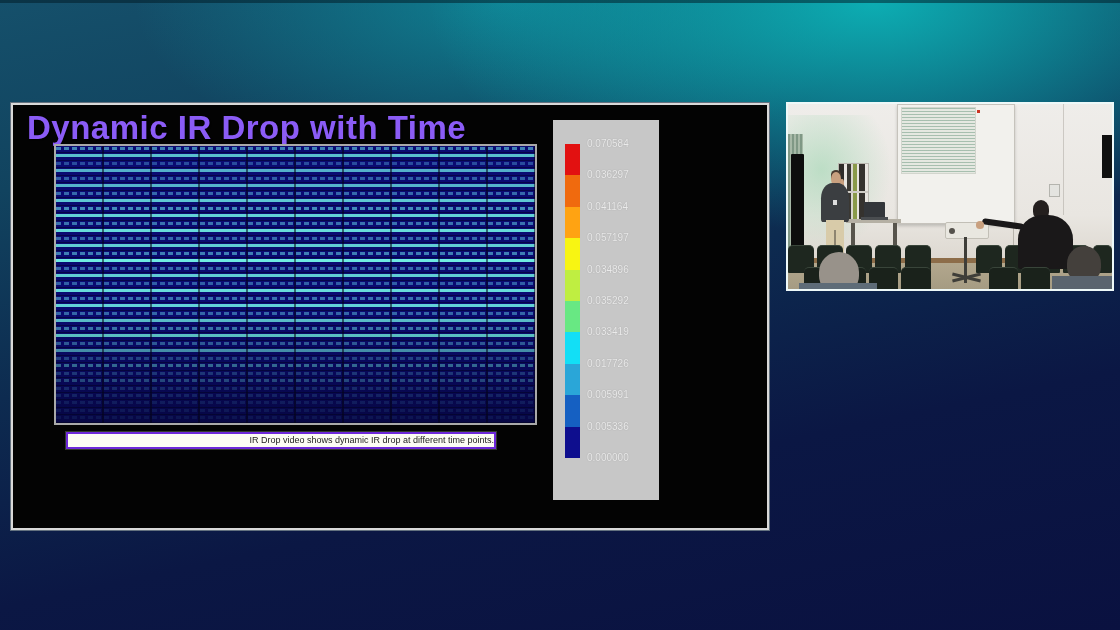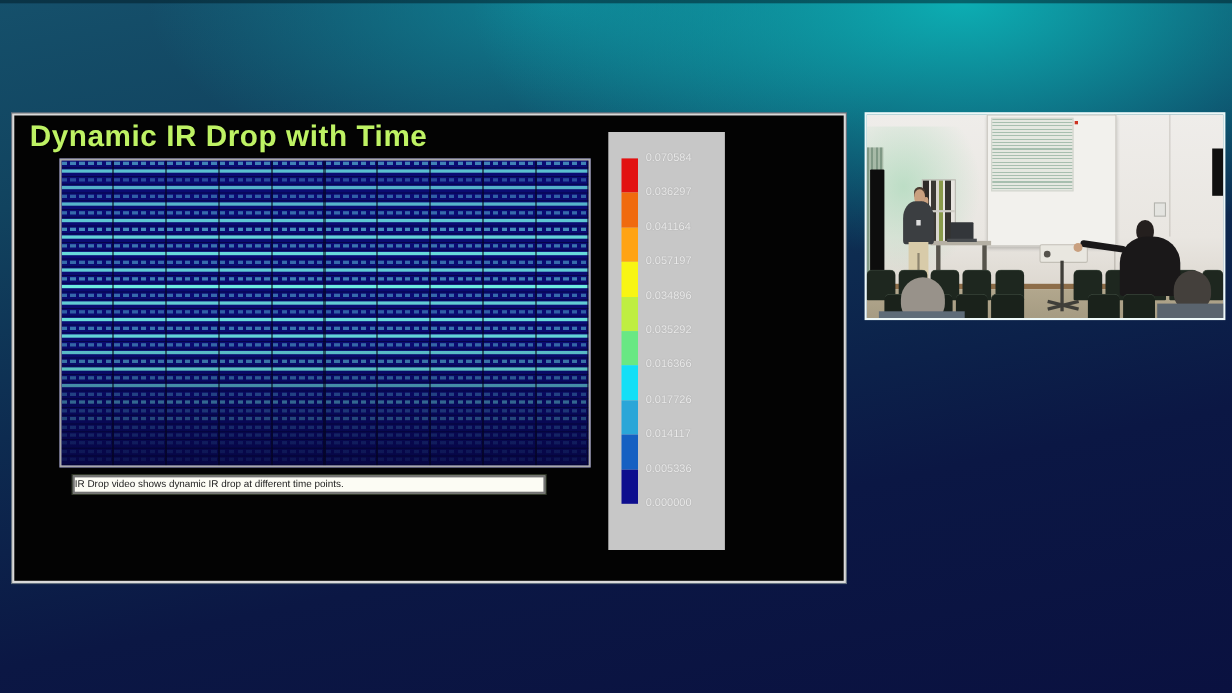--- a/index.html
+++ b/index.html
@@ -9,36 +9,36 @@
     background:
       radial-gradient(ellipse 62% 58% at 78% 0%, rgba(12,180,184,0.95) 0%, rgba(12,180,184,0) 64%),
       radial-gradient(ellipse 55% 45% at 45% 0%, rgba(14,145,160,0.75) 0%, rgba(14,145,160,0) 60%),
       linear-gradient(168deg,#15506b 0%,#11435f 22%,#0d2b50 46%,#0b1744 70%,#0a1140 100%);
   }
   .top-strip{position:absolute;left:0;top:0;width:100%;height:3px;background:rgba(0,24,34,0.5);}
 
   
   .slide{position:absolute;left:11px;top:103px;width:754px;height:423px;
     background:#030303;border:2px solid #d9d9d9;box-shadow:0 0 0 1px #63717f;}
-  .slide-title{position:absolute;left:14px;top:4px;font-size:27px;font-weight:bold;
-    color:#bef264;letter-spacing:.5px;text-shadow:1px 1px 1px #000;}
+  .slide-title{position:absolute;left:14px;top:4px;font-size:33px;font-weight:bold;
+    color:#8b5cf6;letter-spacing:.5px;text-shadow:1px 1px 1px #000;}
 
   .heatmap{position:absolute;left:41px;top:39px;width:479px;height:277px;
     border:2px solid #a9a9a9;background:#0b0b72;overflow:hidden;}
   .hm-rows{position:absolute;inset:0;display:flex;flex-direction:column;}
   .hm-row{flex:1;position:relative;border-bottom:1px solid rgba(0,0,25,.45);}
   .hm-line{height:3px;margin-top:1px;}
   .hm-grid{position:absolute;inset:0;pointer-events:none;
     background:repeating-linear-gradient(90deg,rgba(4,4,24,0) 0 46px,rgba(4,4,24,.55) 46px 48px);}
   .hm-fade{position:absolute;inset:0;pointer-events:none;
     background:linear-gradient(180deg,rgba(2,2,40,0) 58%,rgba(2,2,28,.25) 78%,rgba(2,2,22,.5) 100%);}
 
   .caption{position:absolute;left:53px;top:327px;width:426px;height:13px;
-    background:#fcfcf4;border:2px solid #737373;outline:1px solid #333b2b;
-    text-align:left;font-size:9px;line-height:13px;color:#1c1c1c;}
+    background:#fcfcf4;border:2px solid #6d28d9;outline:1px solid #333b2b;
+    text-align:right;font-size:9px;line-height:13px;color:#1c1c1c;}
 
   .legend-panel{position:absolute;left:540px;top:15px;width:106px;height:380px;background:#c7c7c7;}
   .legend-colorbar{position:absolute;left:12px;top:24px;width:15px;height:314px;
     display:flex;flex-direction:column;}
   .legend-colorbar .seg{flex:1;}
   .legend-labels{position:absolute;left:34px;top:17px;width:70px;height:328px;
     display:flex;flex-direction:column;justify-content:space-between;}
   .legend-labels .lbl{height:14px;line-height:14px;font-size:10px;color:#ebebeb;
     font-family:Liberation Sans, sans-serif;text-shadow:0 0 1px rgba(120,120,120,.6);}
 
@@ -248,23 +248,23 @@
           <div class="seg" style="background: rgb(21, 96, 194);"></div>
           <div class="seg" style="background: rgb(14, 14, 142);"></div>
         </div>
       <div class="legend-labels">
           <div class="lbl">0.070584</div>
           <div class="lbl">0.036297</div>
           <div class="lbl">0.041164</div>
           <div class="lbl">0.057197</div>
           <div class="lbl">0.034896</div>
           <div class="lbl">0.035292</div>
-          <div class="lbl">0.016366</div>
+          <div class="lbl">0.033419</div>
           <div class="lbl">0.017726</div>
-          <div class="lbl">0.014117</div>
+          <div class="lbl">0.005991</div>
           <div class="lbl">0.005336</div>
           <div class="lbl">0.000000</div>
         </div>
     </div>
   </div>
 
   <div class="webcam">
     <div class="cam-el green-glow"></div>
     <div class="cam-el blinds"></div>
     <div class="cam-el baseboard"></div>

